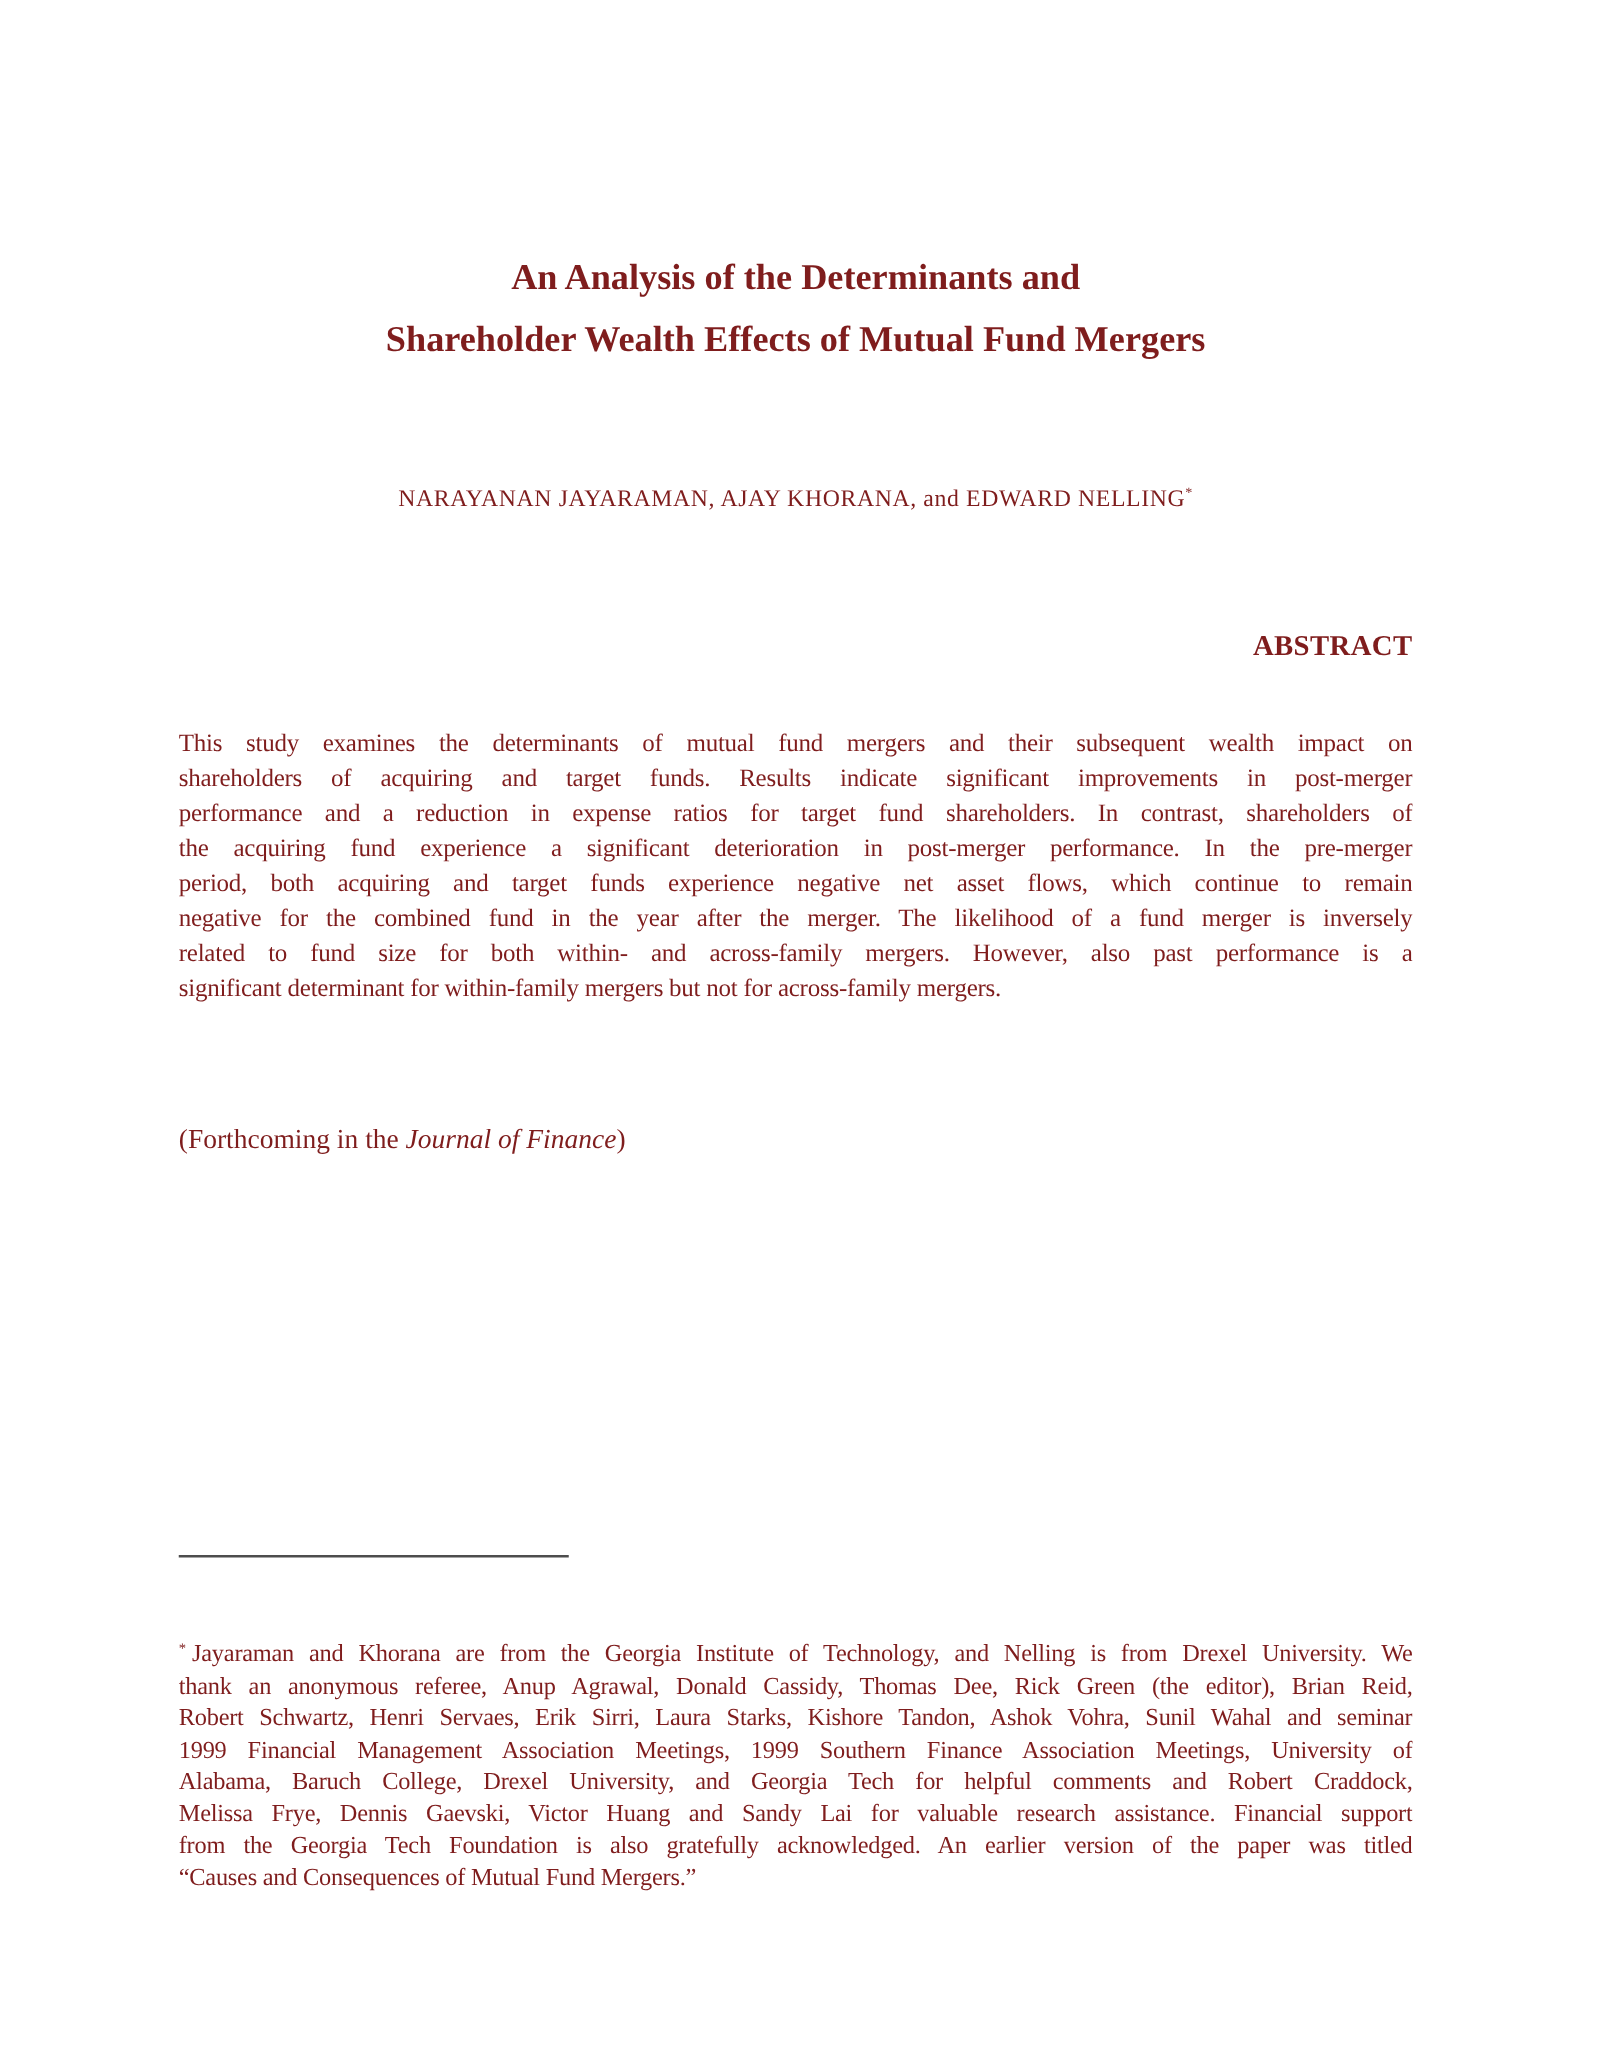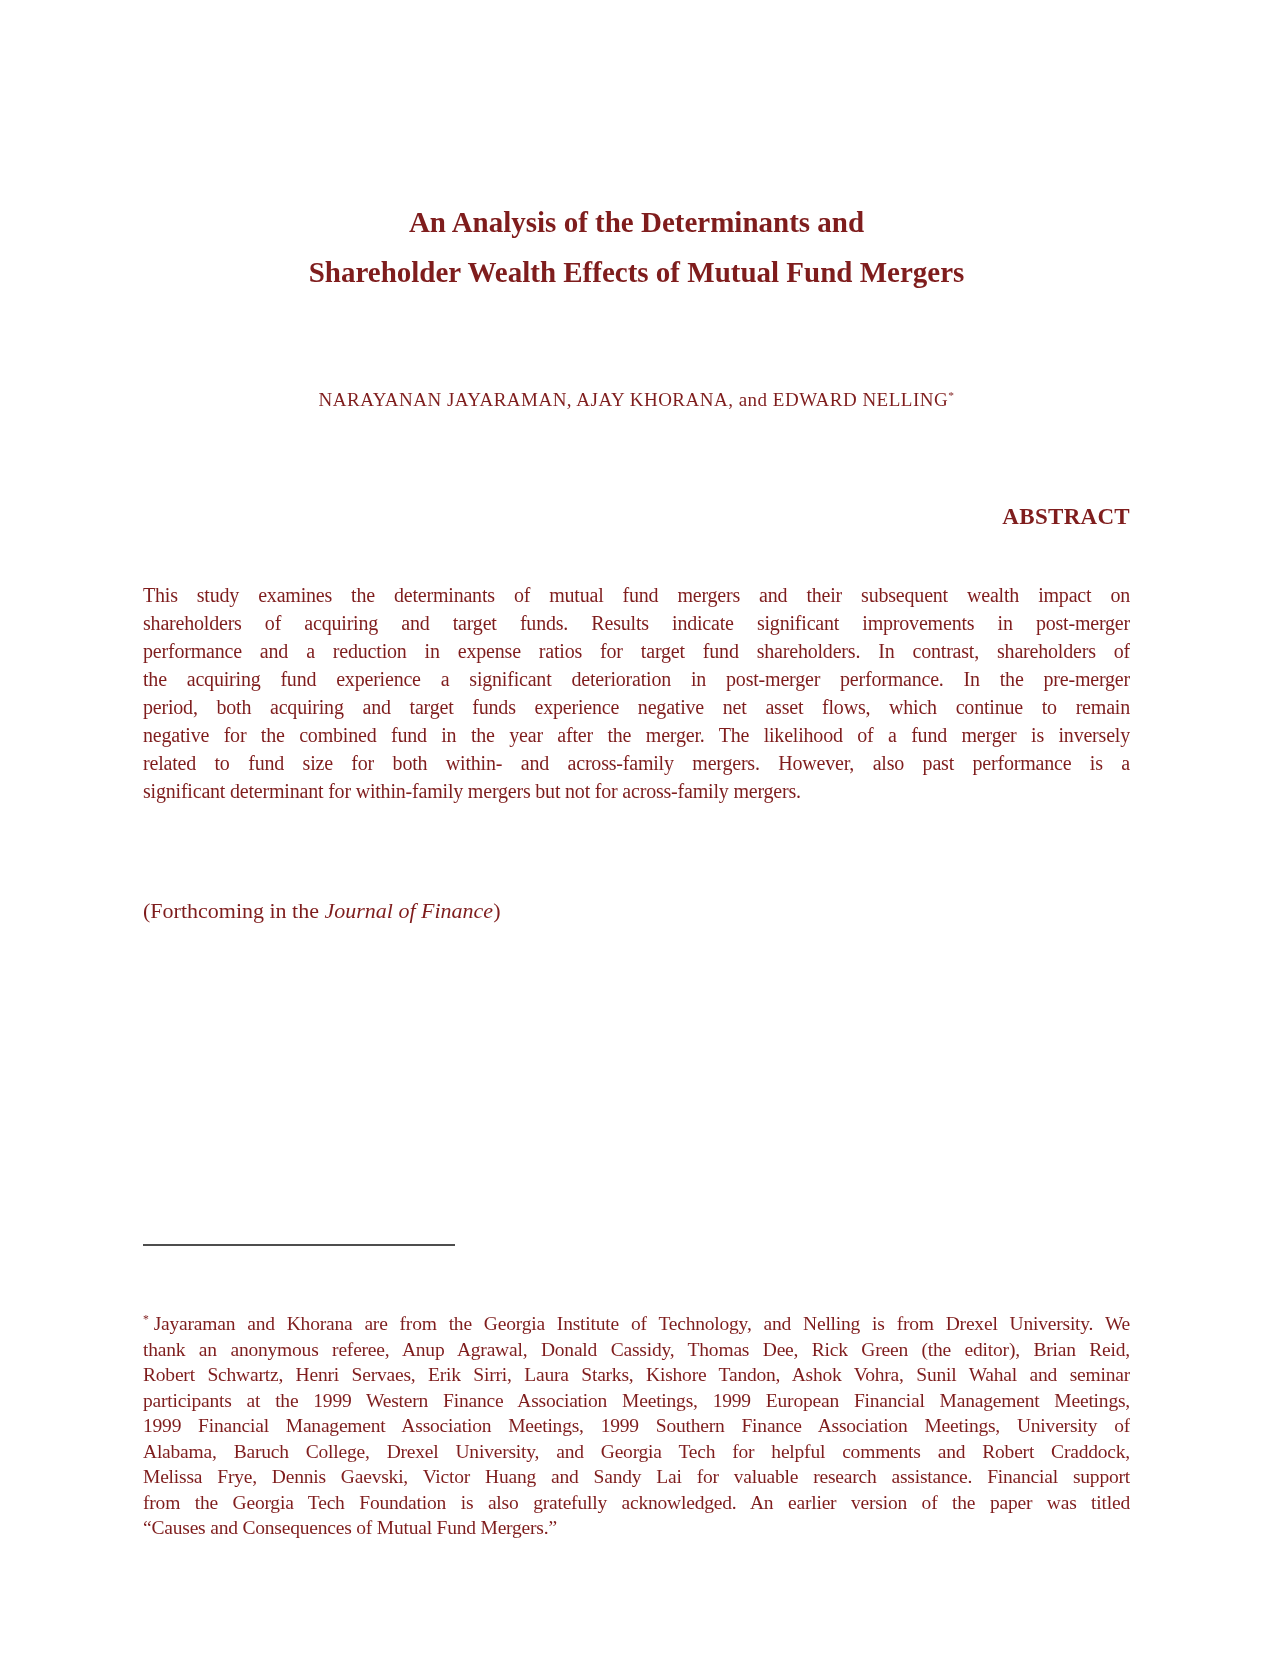--- a/index.html
+++ b/index.html
@@ -125,21 +125,20 @@
   <div class="block forthcoming-line">
     <span>(Forthcoming in the </span><span class="journal-italic">Journal of Finance</span><span>)</span>
   </div>
 
   <div class="block footnote-rule"></div>
 
   <div class="block footnote-body">
       <div class="jline"><sup class="fn-mark">*</sup>Jayaraman and Khorana are from the Georgia Institute of Technology, and Nelling is from Drexel University. We</div>
       <div class="jline">thank an anonymous referee, Anup Agrawal, Donald Cassidy, Thomas Dee, Rick Green (the editor), Brian Reid,</div>
       <div class="jline">Robert Schwartz, Henri Servaes, Erik Sirri, Laura Starks, Kishore Tandon, Ashok Vohra, Sunil Wahal and seminar</div>
-      <div class="jline">participants at the 1999 Western Finance Association Meetings, 1999 European Financial Management Meetings,</div>
       <div class="jline">1999 Financial Management Association Meetings, 1999 Southern Finance Association Meetings, University of</div>
       <div class="jline">Alabama, Baruch College, Drexel University, and Georgia Tech for helpful comments and Robert Craddock,</div>
       <div class="jline">Melissa Frye, Dennis Gaevski, Victor Huang and Sandy Lai for valuable research assistance.  Financial support</div>
       <div class="jline">from the Georgia Tech Foundation is also gratefully acknowledged.  An earlier version of the paper was titled</div>
       <div class="jline jline-last">“Causes and Consequences of Mutual Fund Mergers.”</div>
     </div>
 
 </div>
 
 </body></html>

